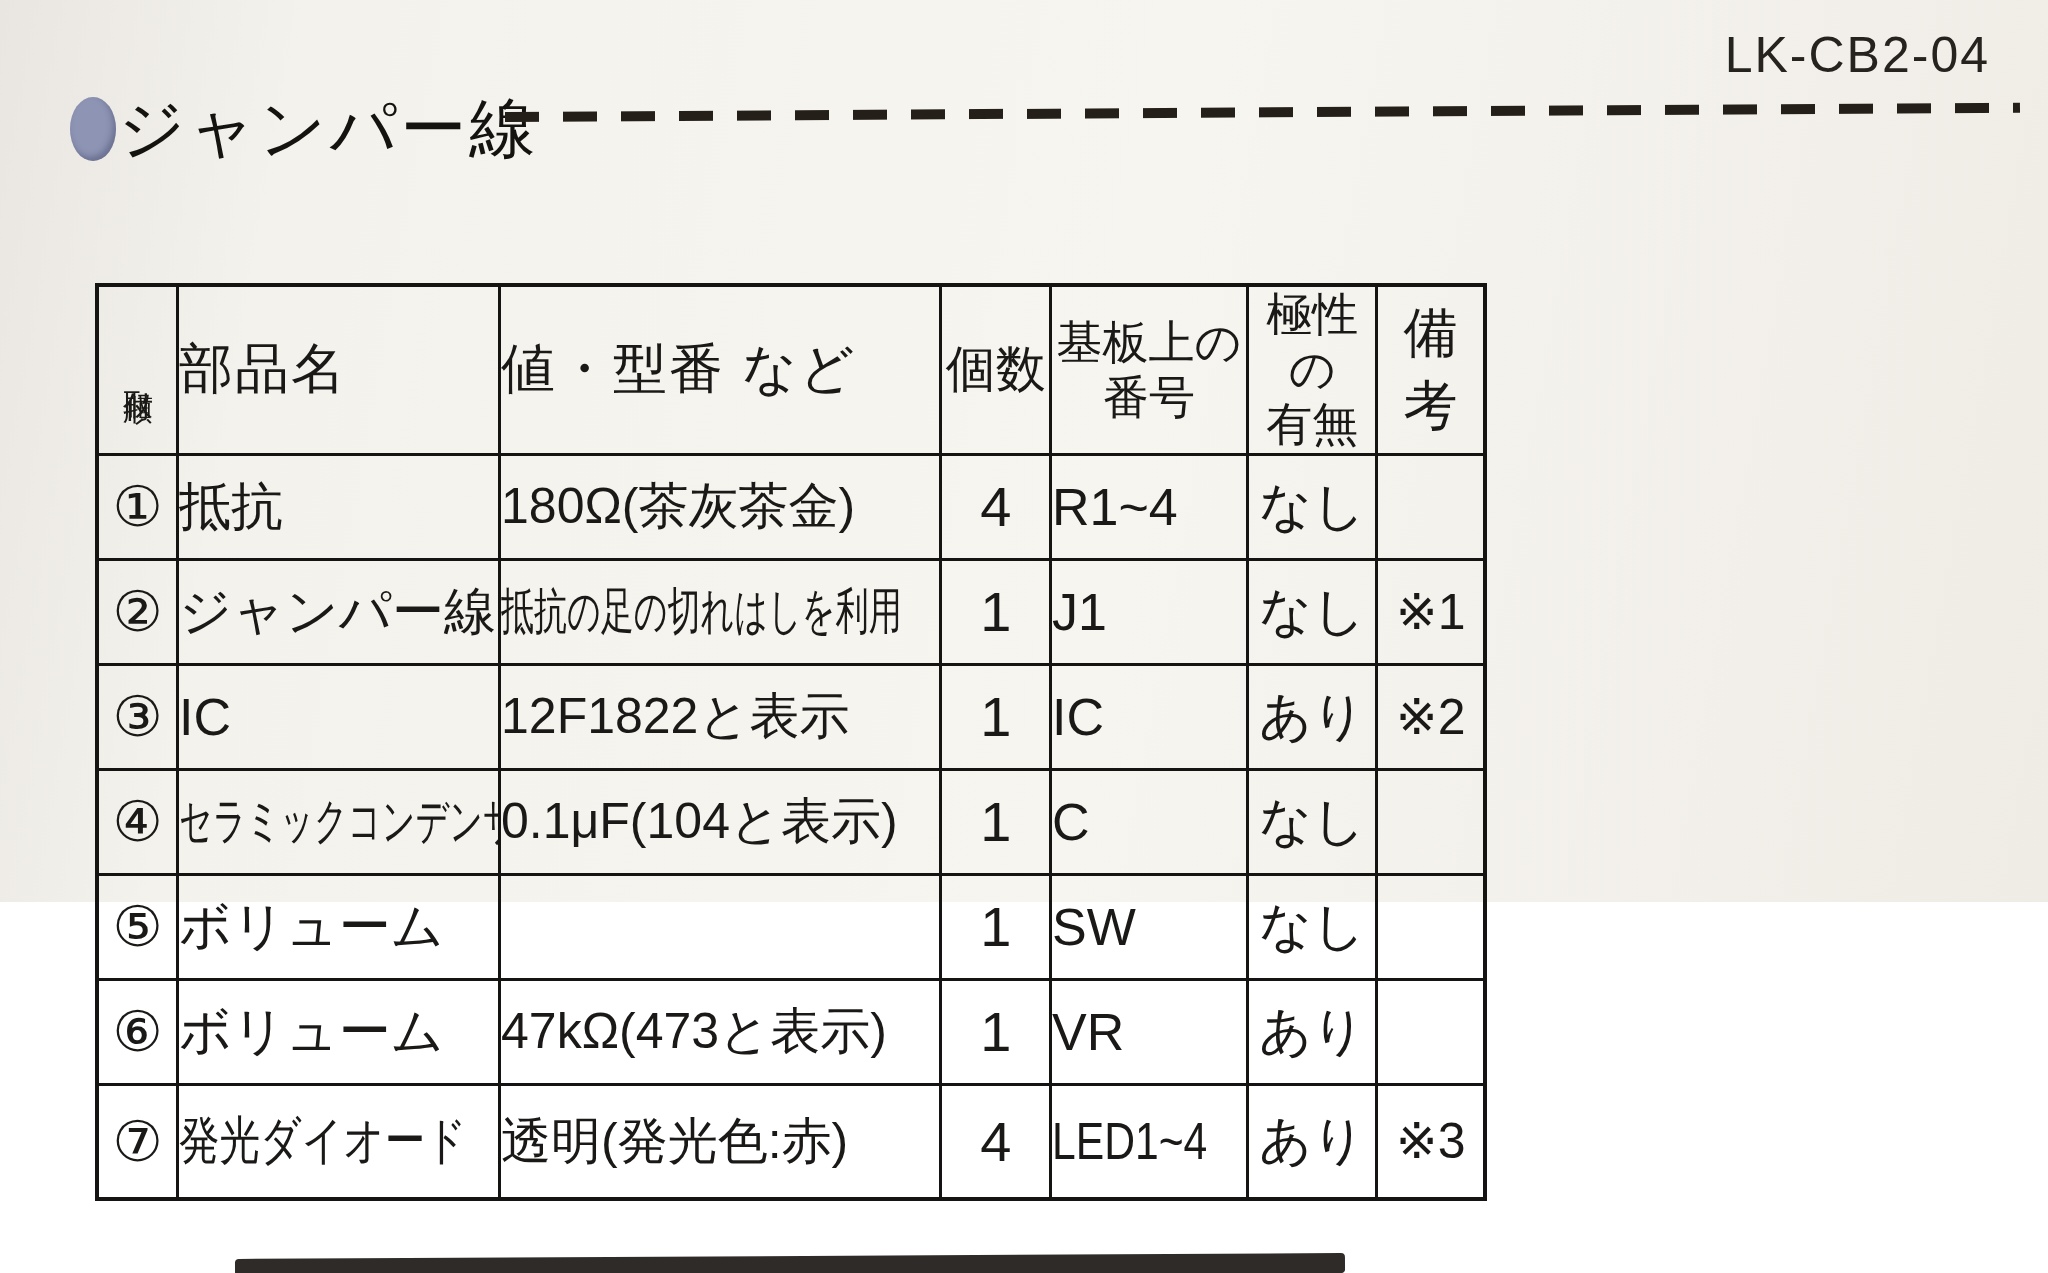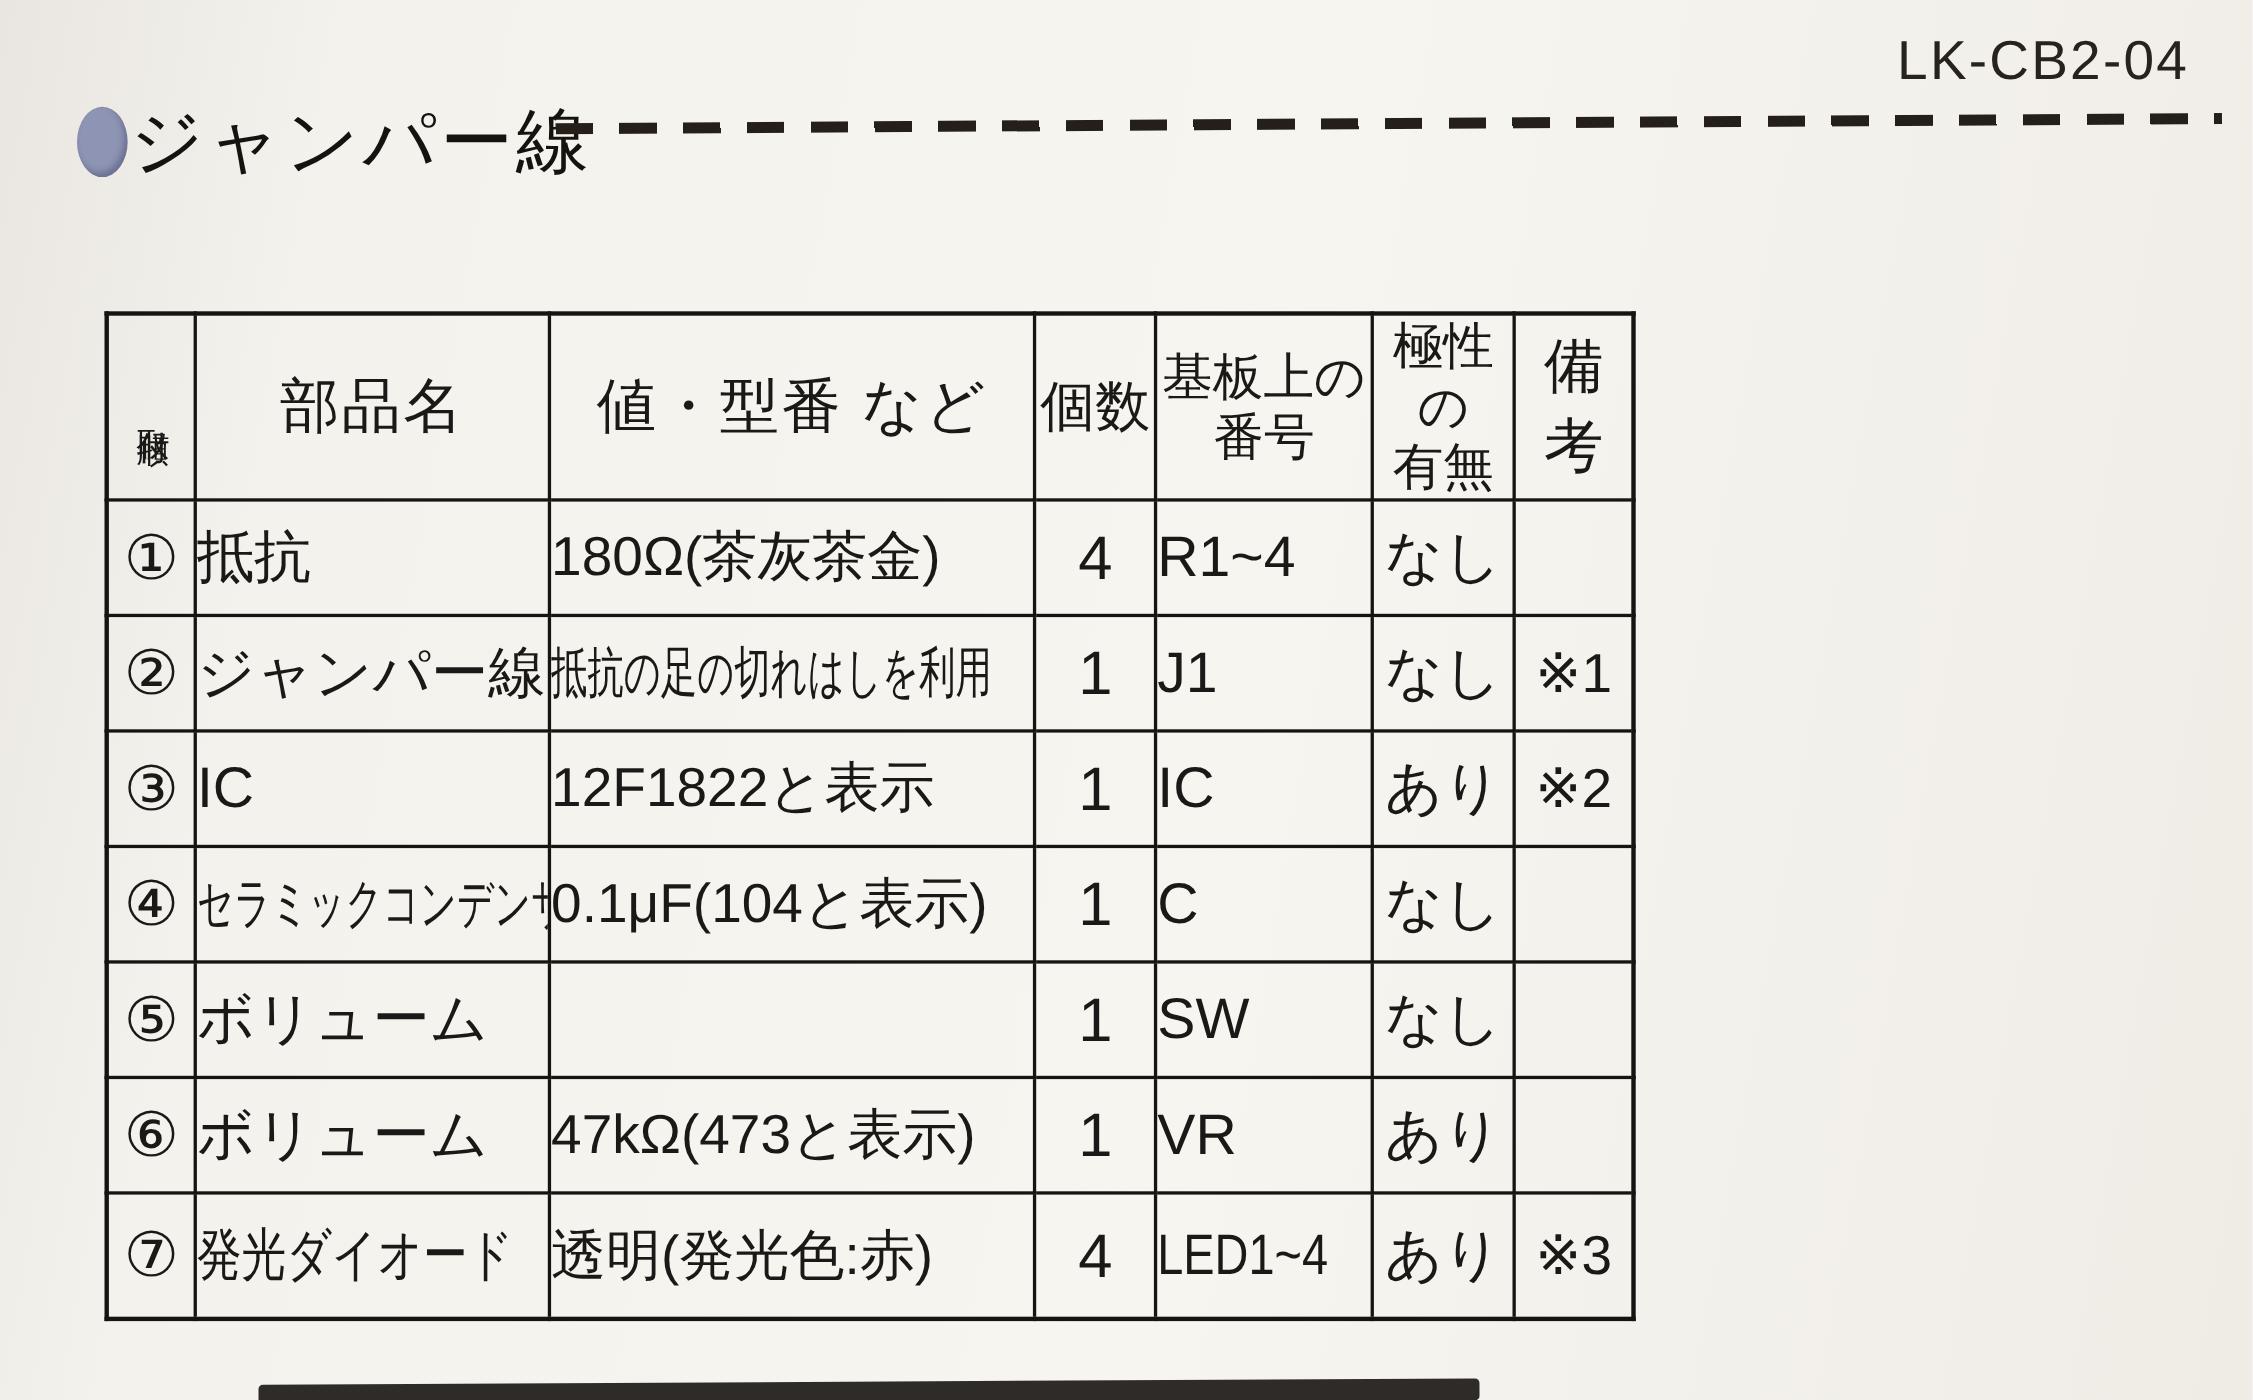--- a/index.html
+++ b/index.html
@@ -2,21 +2,21 @@
 <html><head>
 <meta charset="utf-8">
 <style>
   html,body{margin:0;padding:0;}
   body{
     width:2048px;height:1273px;overflow:hidden;
     font-family:"Liberation Sans","DejaVu Sans",sans-serif;
     color:#1b1917;
   }
   .page{
-    position:relative;width:2048px;height:1273px;
+    position:relative;width:2048px;height:902px;
     background:linear-gradient(100deg,#e9e6e1 0%,#f4f2ed 14%,#f7f5f0 55%,#efece6 100%);
   }
   .doc-code{
     position:absolute;top:26px;right:58px;
     font-size:50px;letter-spacing:2px;color:#26231f;
   }
   .title-row{
     position:absolute;left:70px;top:84px;
     display:flex;align-items:center;
   }
@@ -51,21 +51,21 @@
   .parts-table{border:4px solid #161412;}
   .parts-table thead tr{height:157px;}
   .parts-table tbody tr{height:105px;}
   .parts-table tbody tr:last-child{height:115px;}
 
   th{font-weight:normal;}
   .th-order{
     writing-mode:vertical-rl;text-orientation:upright;
     font-size:30px;letter-spacing:2px;text-align:center;
   }
-  .th-name,.th-value{font-size:54px;text-align:center;letter-spacing:2px;}
+  .th-name,.th-value{font-size:54px;text-align:left;letter-spacing:2px;}
   .th-qty{font-size:50px;text-align:center;}
   .th-ref,.th-pol{font-size:46px;text-align:center;white-space:pre-line;line-height:1.2;}
   .th-note{font-size:54px;text-align:center;}
 
   .c-order{text-align:center;font-size:56px;}
   .c-name{text-align:left;padding-left:16px;font-size:52px;white-space:nowrap;}
   .c-value{text-align:left;padding-left:12px;font-size:50px;white-space:nowrap;margin-left:14px;}
   .c-qty{text-align:center;font-size:56px;}
   .c-ref{text-align:left;padding-left:16px;font-size:52px;white-space:nowrap;}
   .c-pol{text-align:center;padding-left:16px;font-size:52px;}

